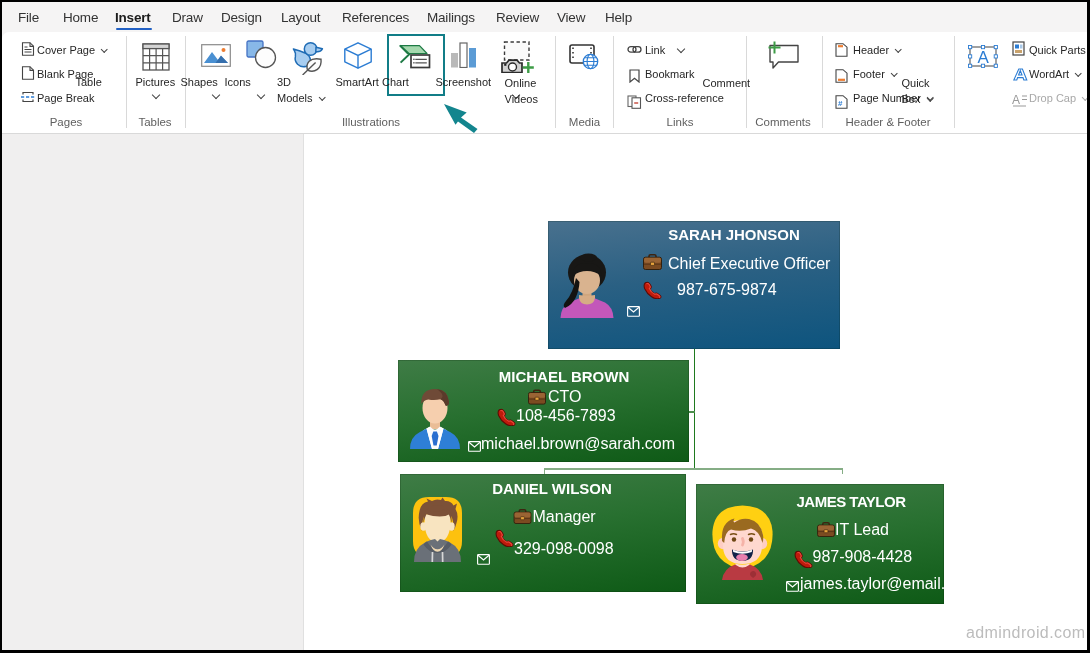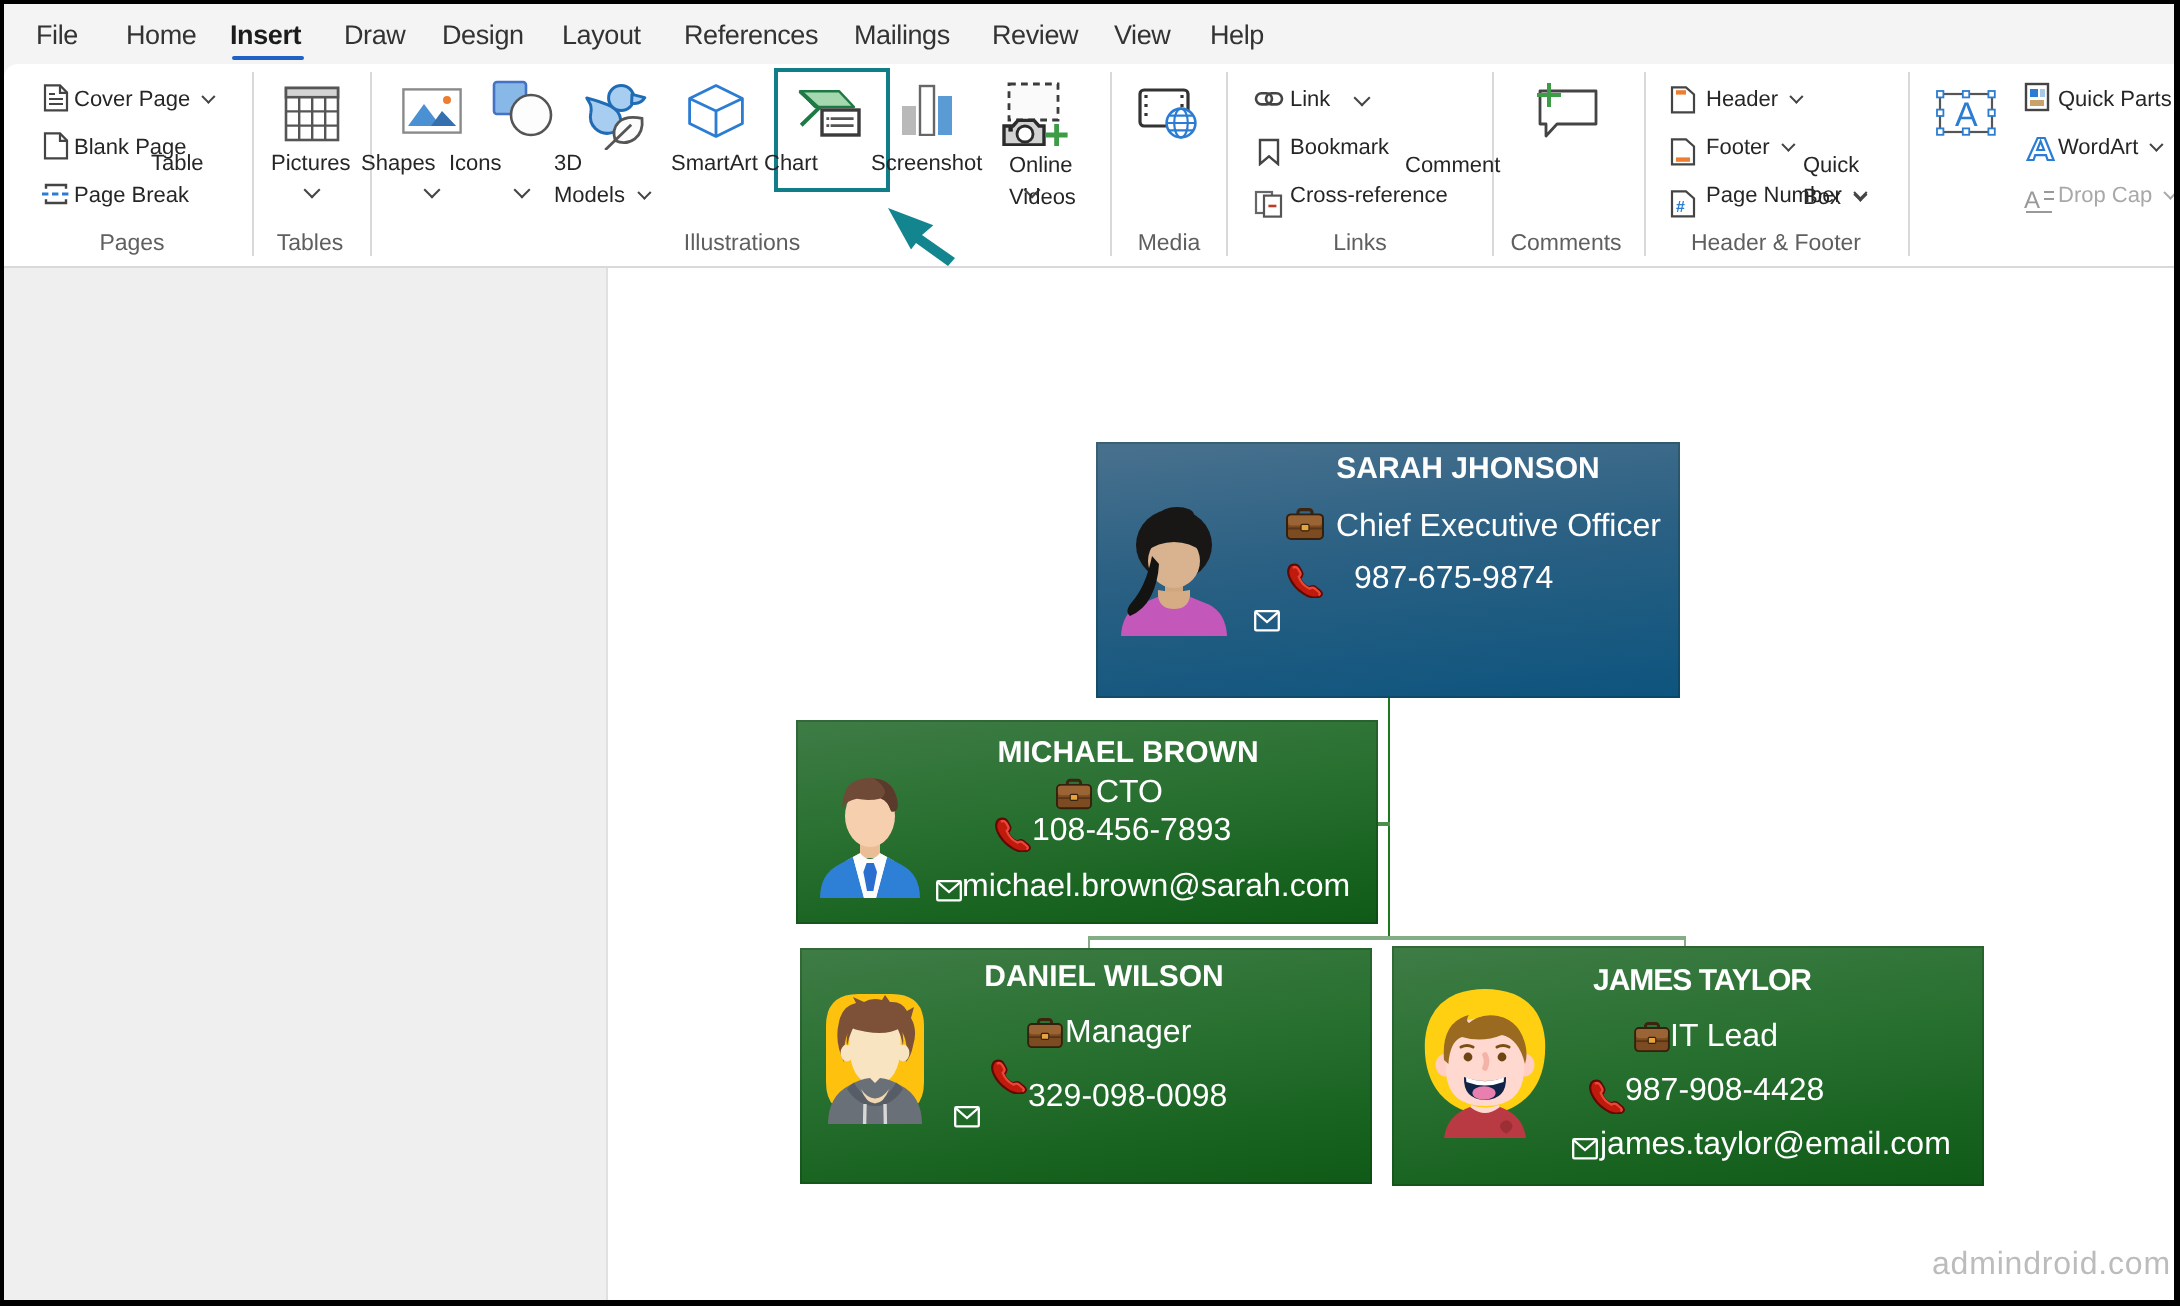--- a/index.html
+++ b/index.html
@@ -15,21 +15,21 @@
 .rtxt.ctr{width:160px;margin-left:-80px;}
 .gray{color:#a8a8a8;}
 .chev{display:inline-block;width:5px;height:5px;border-right:1.2px solid #444;border-bottom:1.2px solid #444;transform:rotate(45deg) translate(-1px,-2px);margin-left:3px;}
 .chevd{position:absolute;width:6px;height:6px;border-right:1.2px solid #444;border-bottom:1.2px solid #444;transform:rotate(45deg);}
 #doc{position:absolute;left:2px;top:134px;width:1085px;height:516px;background:#f0efef;}
 #page{position:absolute;left:303px;top:134px;width:784px;height:516px;background:#fff;border-left:1px solid #e0e0e0;}
 .card{position:absolute;color:#fff;box-shadow:inset 0 0 0 1px rgba(0,20,0,0.18);}
 #card1{left:548px;top:221px;width:292px;height:128px;background:linear-gradient(174deg,#49718e 0%,#2a6083 45%,#0d547e 100%);}
 #card2{left:398px;top:360px;width:291px;height:102px;background:linear-gradient(172deg,#3f7c46 0%,#287030 45%,#0e5a16 100%);}
 #card3{left:400px;top:474px;width:286px;height:118px;background:linear-gradient(172deg,#3f7c46 0%,#287030 45%,#0e5a16 100%);}
-#card4{left:696px;top:473px;width:296px;height:120px;background:linear-gradient(172deg,#3f7c46 0%,#287030 45%,#0e5a16 100%);}
+#card4{left:696px;top:484px;width:248px;height:120px;background:linear-gradient(172deg,#3f7c46 0%,#287030 45%,#0e5a16 100%);}
 .cline{position:absolute;white-space:nowrap;font-size:16px;color:#fff;line-height:17px;}
 .cname{font-weight:700;font-size:15px;letter-spacing:0;}
 .ctr2{transform:translateX(-50%);}
 .conn{position:absolute;}
 #admin{position:absolute;left:966px;top:624px;font-size:16px;color:#bcbcbc;letter-spacing:.4px;}
 .icon{position:absolute;}
 </style></head>
 <body>
 <div id="menubar"></div>
 <span class="mi" style="left:18px">File</span>

